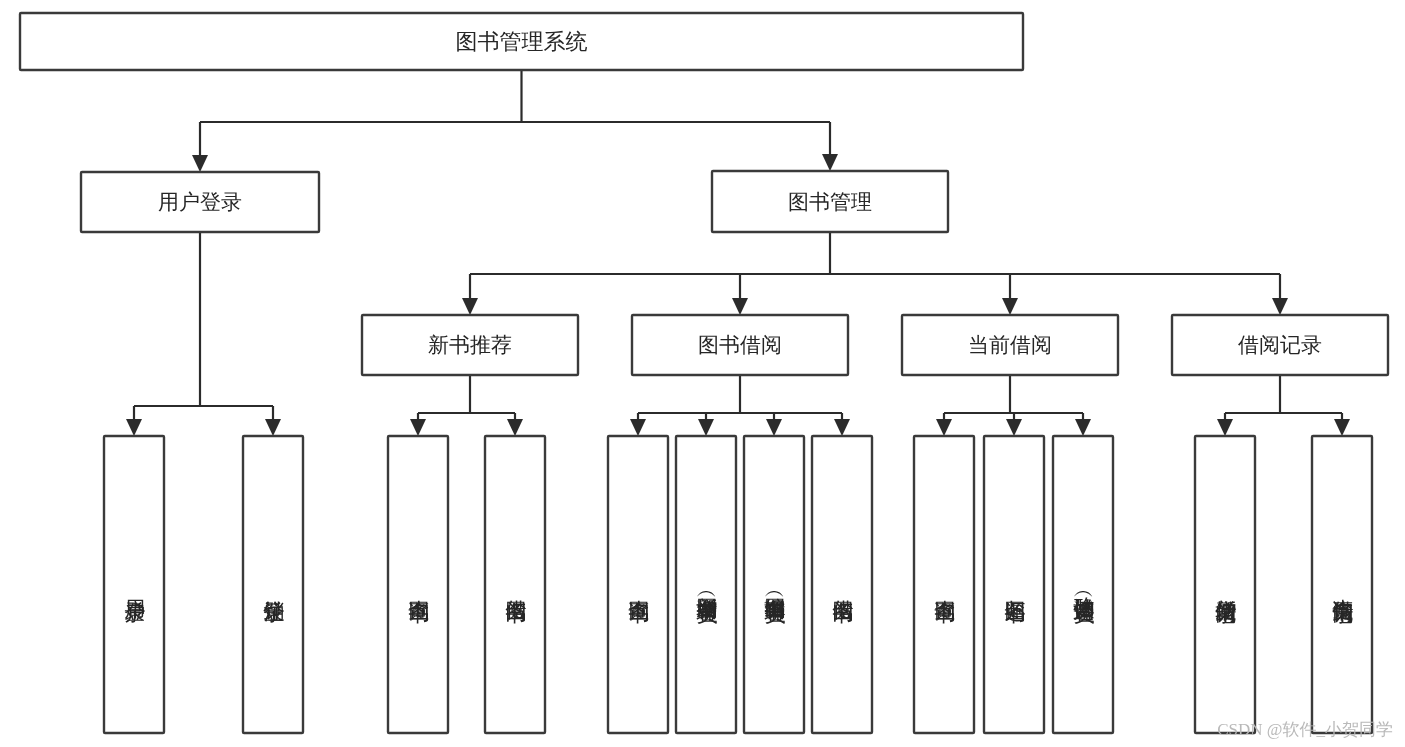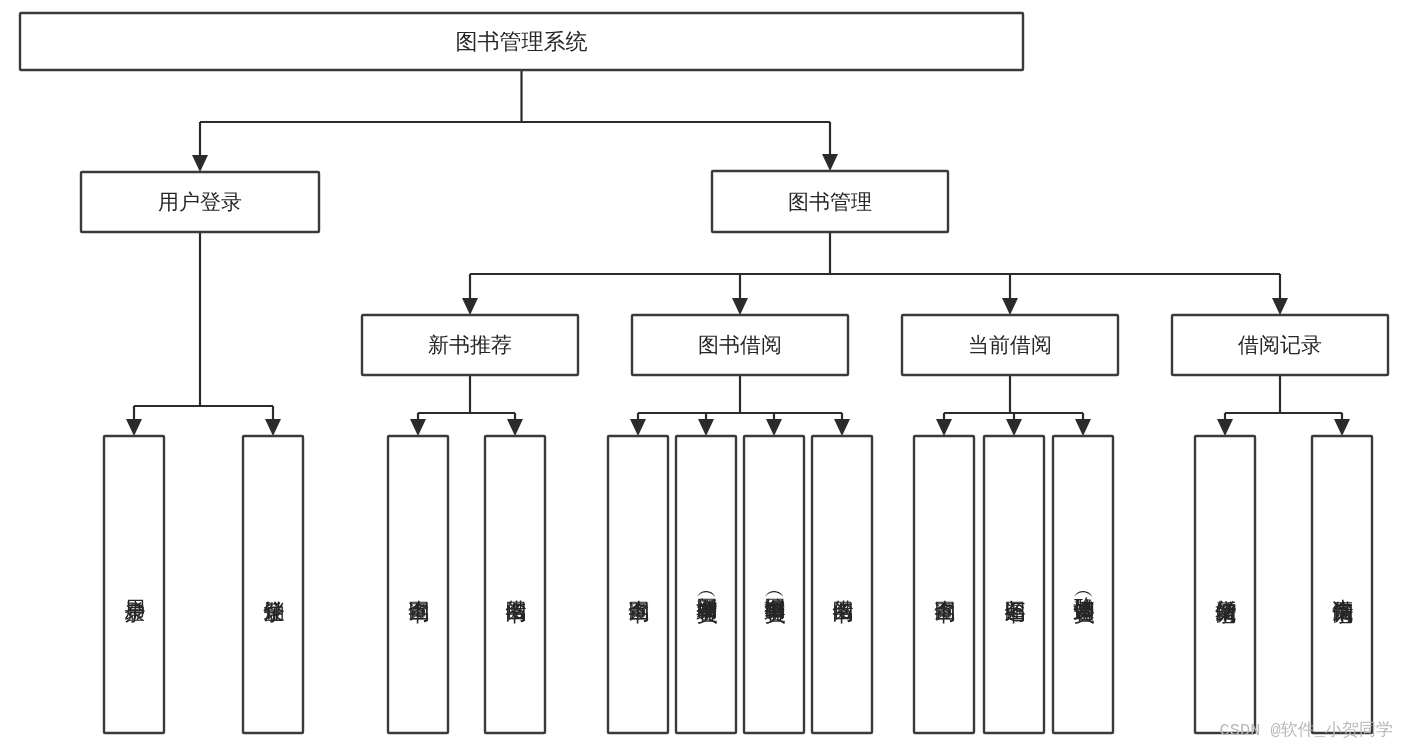--- a/index.html
+++ b/index.html
@@ -64,21 +64,21 @@
     justify-content: center;
     text-align: center;
     white-space: nowrap;
     pointer-events: none;
     user-select: none;
   }
   .watermark {
     position: absolute;
     right: 12px;
     bottom: 6px;
-    font-family: Liberation Mono, monospace;
+    font-family: Liberation Serif, serif;
     font-size: 17px;
     color: #b9b9b9;
     white-space: nowrap;
     user-select: none;
   }
 </style>
 </head>
 <body>
 
 <div id="diagram-root">

